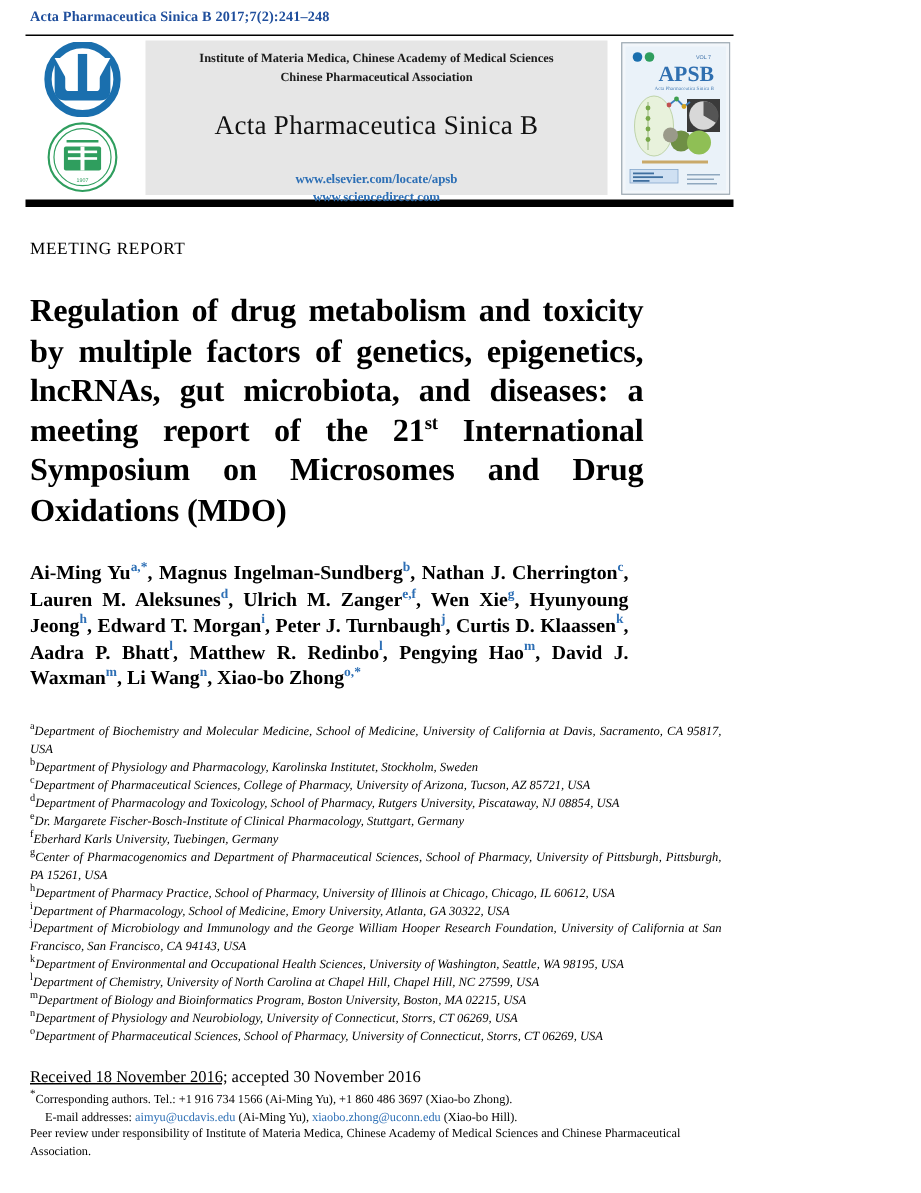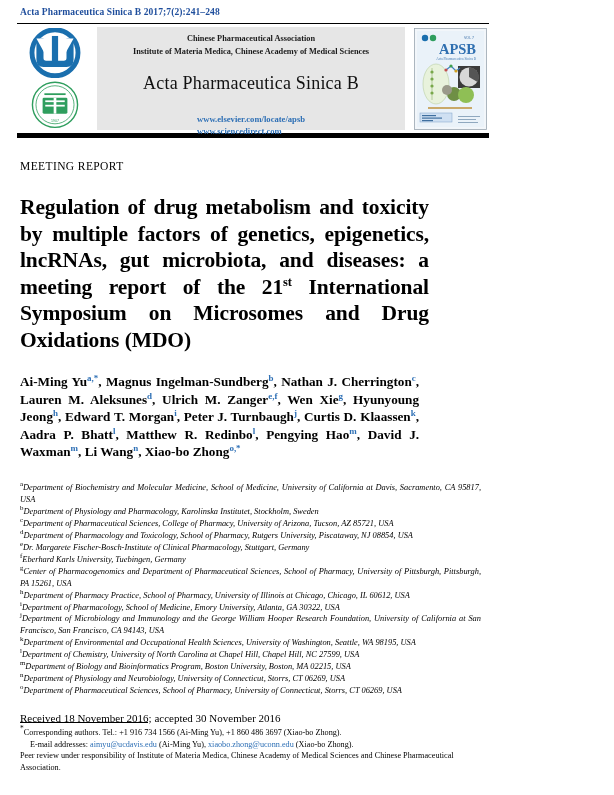--- a/index.html
+++ b/index.html
@@ -77,20 +77,21 @@
     text-align: center;
   }
   .mh-journal {
     font-size: 18px;
     color: #111;
     margin-top: 15px;
     letter-spacing: 0.2px;
   }
   .mh-links {
     margin-top: 20px;
+    text-align: center;
     font-size: 8.6px;
     font-weight: bold;
     color: #2d6fb5;
     line-height: 11.5px;
   }
   .mh-cover {
     width: 78px;
     flex: 0 0 78px;
     display: flex;
     align-items: flex-end;
@@ -218,22 +219,22 @@
         <rect x="17" y="23" width="22" height="2" fill="#ffffff"></rect>
         <rect x="17" y="28" width="22" height="2" fill="#ffffff"></rect>
         <rect x="26.5" y="20" width="3" height="18" fill="#ffffff"></rect>
         <path d="M16 16 h24" stroke="#2f9e5e" stroke-width="2" fill="none"></path>
         <text x="28" y="47" font-size="4" fill="#2f9e5e" text-anchor="middle" font-family="'Liberation Sans',sans-serif">1907</text>
       </svg>
     </div>
 
     <div class="mh-center">
       <div class="mh-assoc">
+        <div>Institute of Materia Medica, Chinese Academy of Medical Sciences</div>
         <div>Chinese Pharmaceutical Association</div>
-        <div>Institute of Materia Medica, Chinese Academy of Medical Sciences</div>
       </div>
       <div class="mh-journal">Acta Pharmaceutica Sinica B</div>
       <div class="mh-links">
         <div>www.elsevier.com/locate/apsb</div>
         <div>www.sciencedirect.com</div>
       </div>
     </div>
 
     <div class="mh-cover">
       <svg width="73" height="102" viewBox="0 0 73 102">
@@ -303,18 +304,18 @@
   <div class="received">Received 18 November 2016; accepted 30 November 2016</div>
 
   <div class="footnotes">
     <div class="fn-rule"></div>
     <div class="fn-line"><sup>*</sup><span>Corresponding authors. Tel.: +1 916 734 1566 (Ai-Ming Yu), +1 860 486 3697 (Xiao-bo Zhong).</span></div>
     <div class="fn-line indent">
       <span>E-mail addresses:</span>
       <span class="email">aimyu@ucdavis.edu</span>
       <span>(Ai-Ming Yu),</span>
       <span class="email">xiaobo.zhong@uconn.edu</span>
-      <span>(Xiao-bo Zhong).</span>
+      <span>(Xiao-bo Hill).</span>
     </div>
     <div class="fn-line">Peer review under responsibility of Institute of Materia Medica, Chinese Academy of Medical Sciences and Chinese Pharmaceutical Association.</div>
   </div>
 
 </div>
 
 </body></html>

